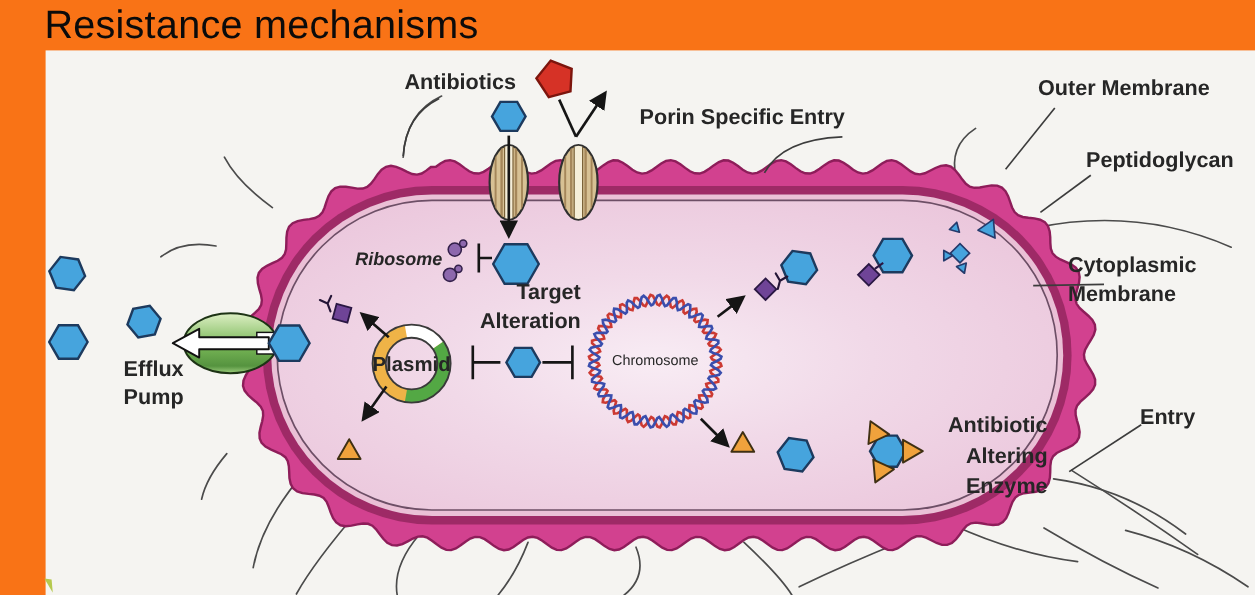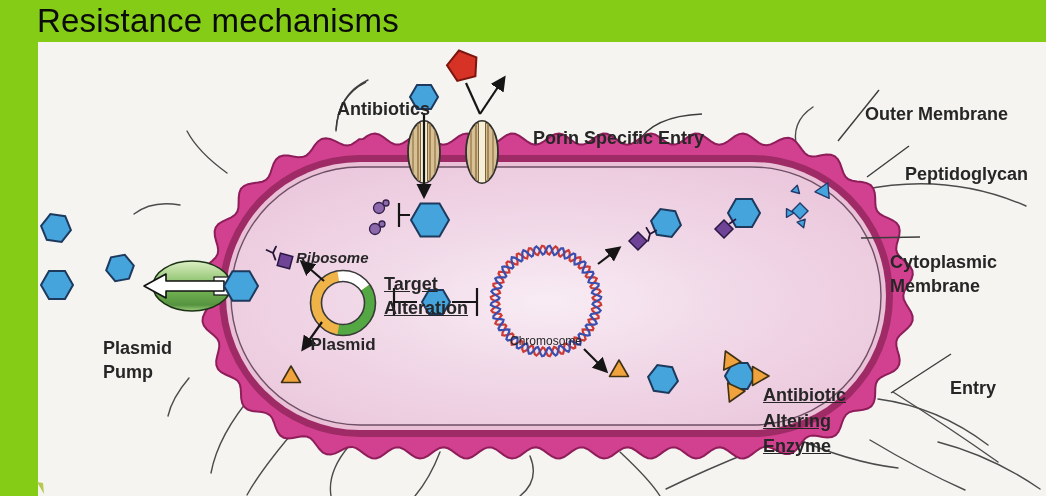--- a/index.html
+++ b/index.html
@@ -1,24 +1,24 @@
 <!DOCTYPE html>
 <html style="--c-membrane_outer: #d2418f; --c-membrane_edge: #8e1d5a; --c-peptidoglycan: #9e2a66; --c-periplasm: #eac0d6; --c-cytoplasm: #ebc7dc; --c-antibiotic_blue: #46a4dd; --c-antibiotic_red: #d63226; --c-enzyme_purple: #6f4497; --c-altered_orange: #f0a23c; --c-efflux_green: #77b656; --c-porin_tan: #d7c194; --c-plasmid_orange: #efb347; --c-plasmid_green: #53a844; --c-chromosome_red: #cc3a33; --c-chromosome_blue: #3a4ead;"><head>
 <meta charset="utf-8">
 <style>
   html,body{margin:0;padding:0;background:#fff;}
-  #stage{position:relative;width:1046px;height:496px;background:#84cc16;overflow:hidden;
+  #stage{position:relative;width:1046px;height:496px;background:#f97316;overflow:hidden;
          font-family:"Liberation Sans",sans-serif;}
   #figure-bg{position:absolute;left:38px;top:42px;right:0;bottom:0;background:#f5f4f1;}
   #diagram-svg{position:absolute;left:0;top:0;}
   .page-title{position:absolute;left:37px;top:2px;font-size:33px;font-weight:400;color:#0b0b0b;
               letter-spacing:.2px;}
-  .lbl{position:absolute;font-size:18px;font-weight:600;color:#262626;line-height:1.32;margin-top:41px;}
+  .lbl{position:absolute;font-size:18px;font-weight:600;color:#262626;line-height:1.32;}
   .nw{white-space:nowrap;}
-  .ctr{transform:translateX(-50%);text-align:left;text-decoration:underline;}
+  .ctr{transform:translateX(-50%);text-align:right;}
   .mid{transform:translate(-50%,-50%);text-align:center;}
   .sm{font-size:15px;font-style:italic;}
   .fl{stroke:#4b4b4b;stroke-width:1.4;fill:none;stroke-linecap:round;}
   .ld{stroke:#3c3c3c;stroke-width:1.4;fill:none;}
   .ar{stroke:#151515;stroke-width:2.2;fill:none;}
   .hex{fill:var(--c-antibiotic_blue);stroke:#1d3a5e;stroke-width:2;}
   .pent{fill:var(--c-antibiotic_red);stroke:#7c150d;stroke-width:2;}
   .tri-o{fill:var(--c-altered_orange);stroke:#3f3013;stroke-width:1.6;stroke-linejoin:round;}
   .tri-b{fill:var(--c-antibiotic_blue);stroke:#253a6b;stroke-width:1.4;stroke-linejoin:round;}
   .sq-p{fill:var(--c-enzyme_purple);stroke:#2a1743;stroke-width:1.5;}
@@ -202,16 +202,16 @@
 
   <div class="lbl nw" style="left:337px;top:57px">Antibiotics</div>
   <div class="lbl nw" style="left:533px;top:86px">Porin Specific Entry</div>
   <div class="lbl nw" style="left:905px;top:122px">Peptidoglycan</div>
   <div class="lbl nw" style="left:865px;top:62px">Outer Membrane</div>
   <div class="lbl" style="left:890px;top:210px;width:118px">Cytoplasmic Membrane</div>
   <div class="lbl nw" style="left:950px;top:336px">Entry</div>
   <div class="lbl nw sm" style="left:296px;top:207px">Ribosome</div>
   <div class="lbl ctr" style="left:434px;top:232px;width:100px">Target Alteration</div>
   <div class="lbl ctr" style="left:818px;top:342px;width:110px;line-height:1.42">Antibiotic Altering Enzyme</div>
-  <div class="lbl" style="left:103px;top:296px;width:62px">Plasmid Pump</div>
+  <div class="lbl" style="left:103px;top:296px;width:62px">Efflux Pump</div>
   <div class="lbl mid" style="left:343px;top:304px;font-size:17px">Plasmid</div>
   <div class="lbl mid" style="left:546px;top:301px;font-size:12px;font-weight:500">Chromosome</div>
 </div>
 
 </body></html>

